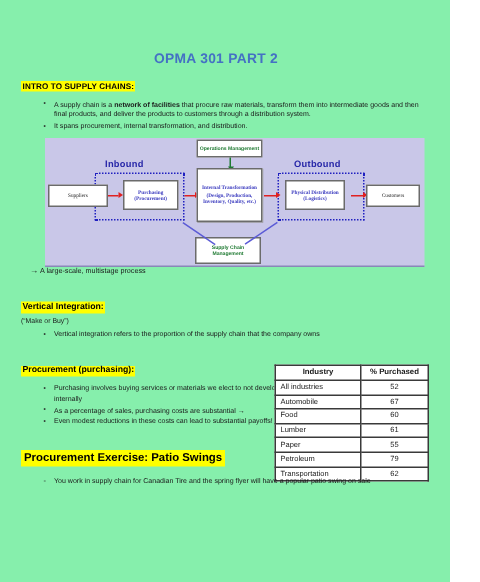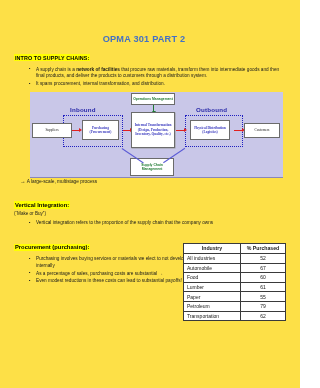--- a/index.html
+++ b/index.html
@@ -12,21 +12,21 @@
     height: 388px;
     overflow: hidden;
     font-family: "Liberation Sans", sans-serif;
     color: #1a1a1a;
     position: relative;
   }
   .page {
     width: 300px;
     height: 388px;
     position: relative;
-    background: #fde047;
+    background: #86efac;
     box-sizing: border-box;
     padding: 0 14px;
   }
 
   
   .doc-title {
     text-align: center;
     color: #4471c4;
     font-size: 9.2px;
     font-weight: 600;
@@ -327,14 +327,20 @@
         <td class="ind">Petroleum</td>
         <td class="val">79</td>
       </tr>
       <tr>
         <td class="ind">Transportation</td>
         <td class="val">62</td>
       </tr>
     </tbody>
   </table>
 
+  <div class="final-block">
+    <span class="hl h-exercise">Procurement Exercise: Patio Swings</span>
+    <ul class="bul dash" style="margin-top:6px;">
+      <li>You work in supply chain for Canadian Tire and the spring flyer will have a popular patio swing on sale</li>
+    </ul>
+  </div>
 
 </div>
 
 </body></html>

